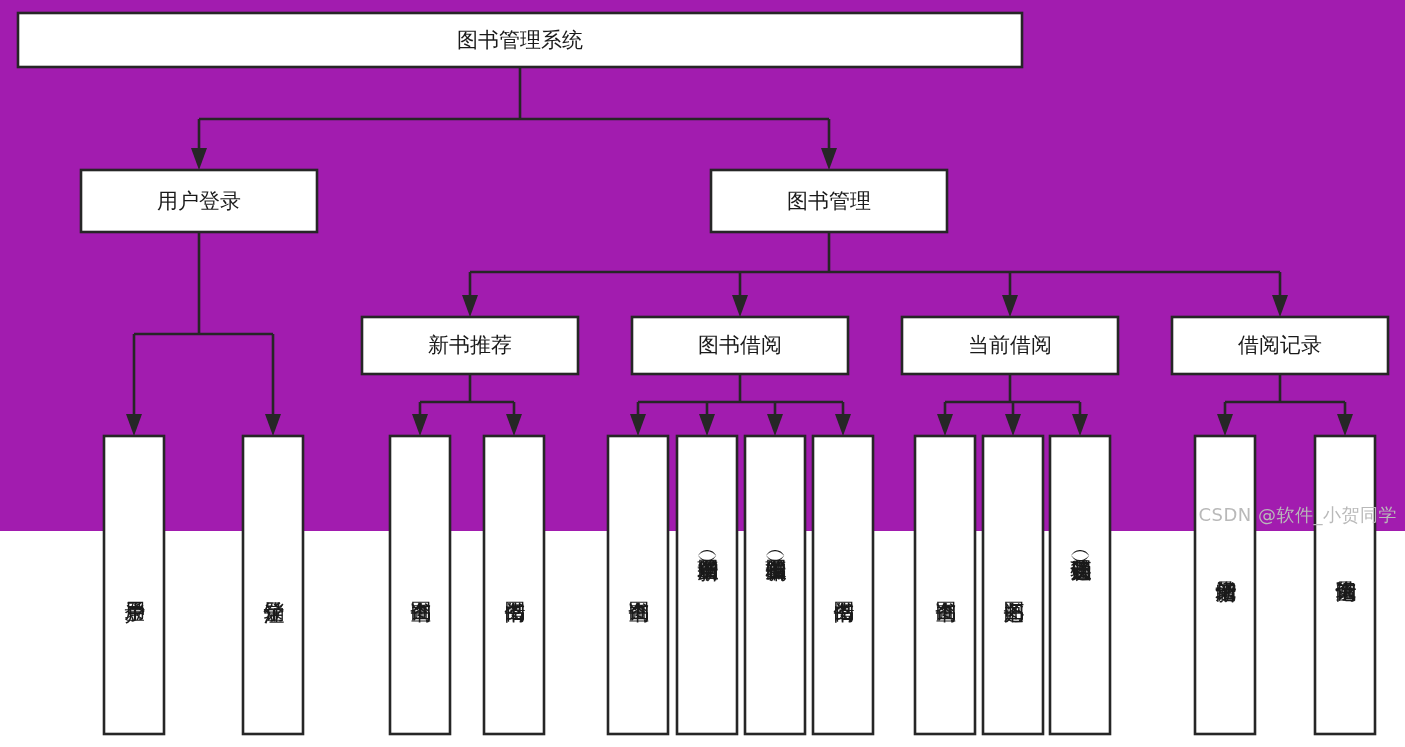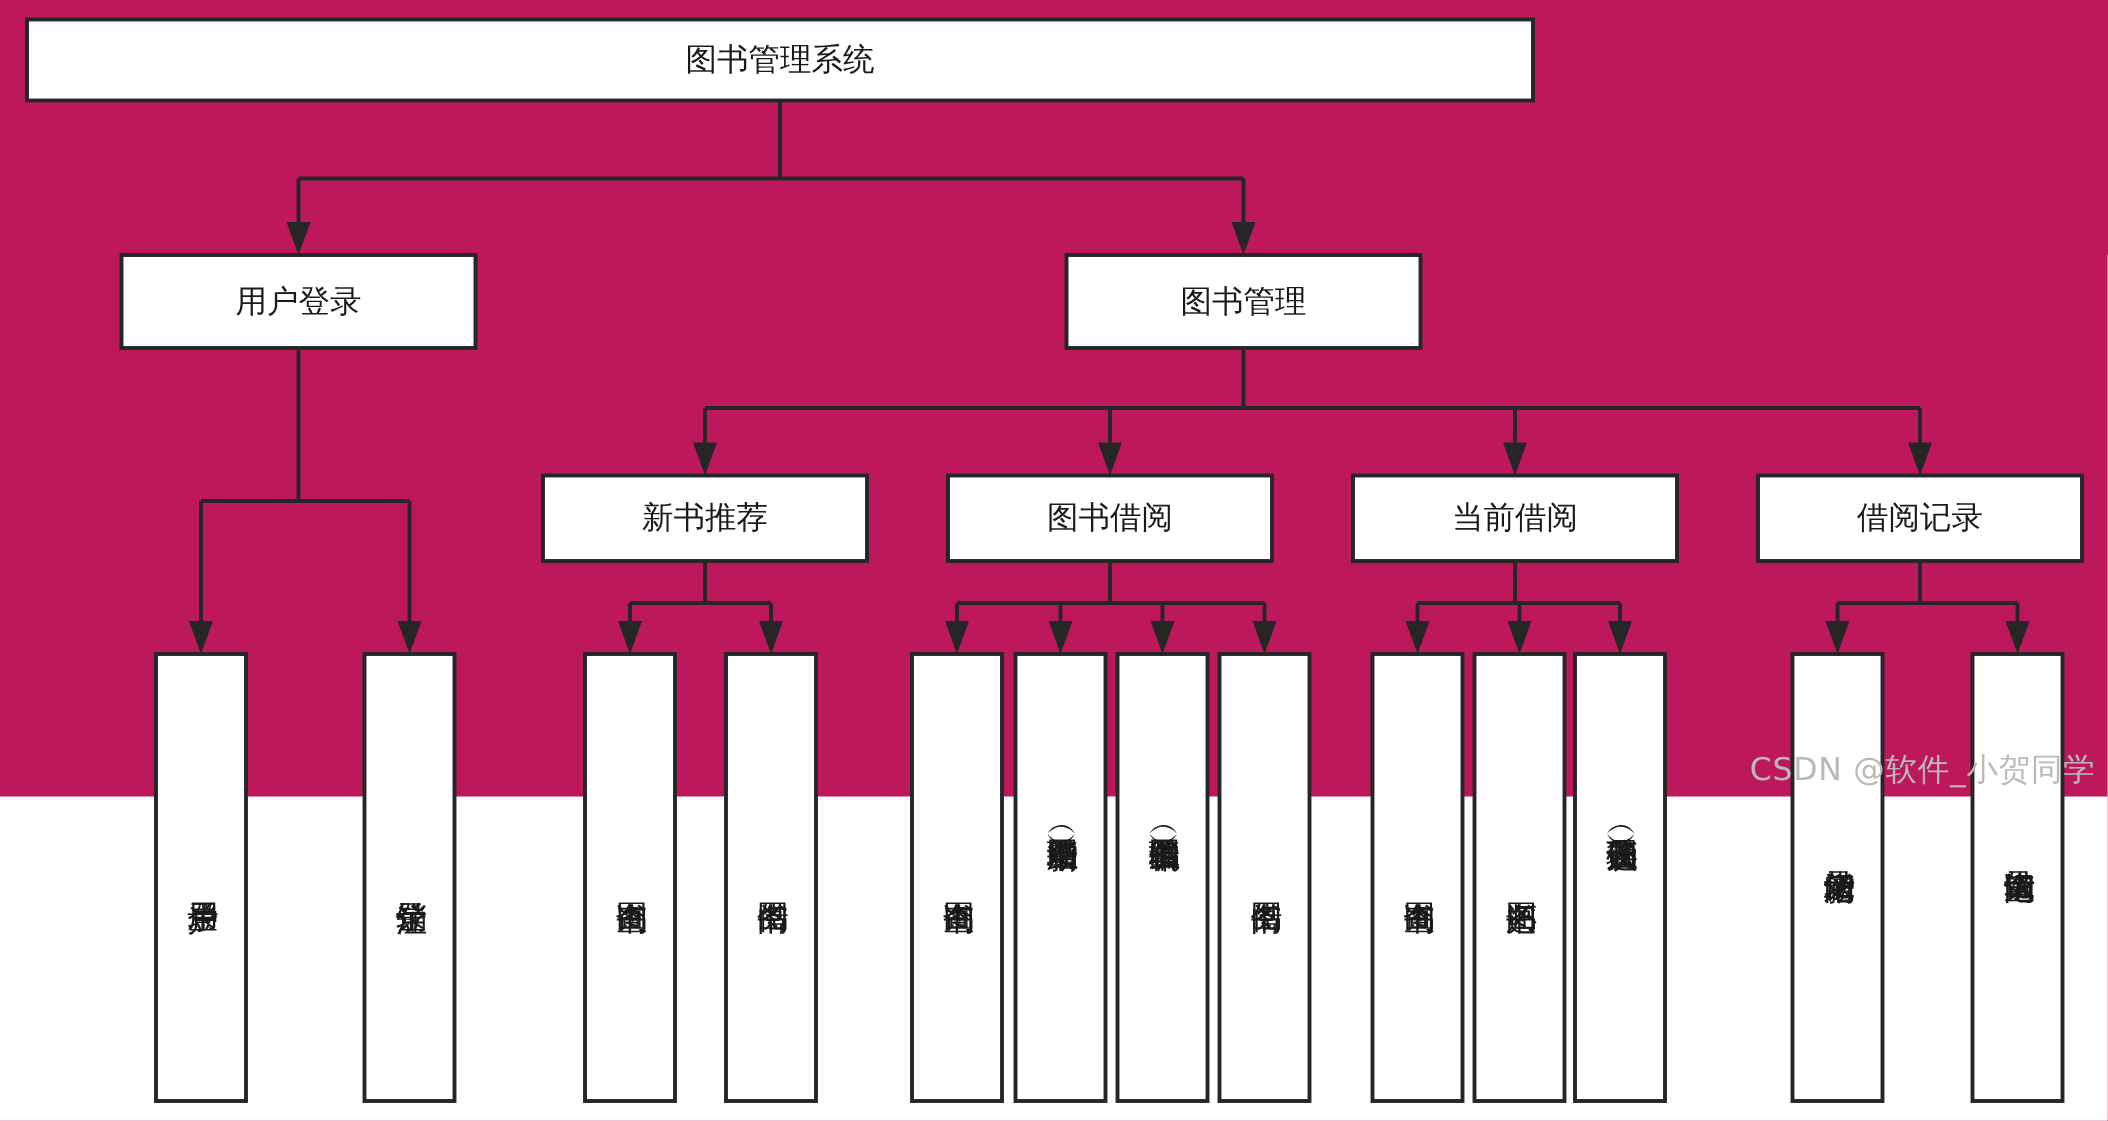--- a/index.html
+++ b/index.html
@@ -11,21 +11,21 @@
     width: 1405px;
     height: 747px;
     font-family: "DejaVu Sans", "Liberation Sans", sans-serif;
     overflow: hidden;
     position: relative;
   }
   #diagram-root {
     position: relative;
     width: 1405px;
     height: 531px;
-    background: #be185d;
+    background: #a21caf;
   }
   svg.diagram {
     position: absolute;
     left: 0;
     top: 0;
     width: 1405px;
     height: 747px;
     display: block;
   }
   .node-box {
@@ -53,21 +53,21 @@
   }
   .node-label.vertical {
     font-size: 21px;
     letter-spacing: 0px;
   }
   .watermark {
     position: absolute;
     right: 8px;
     bottom: 4px;
     font-family: "DejaVu Sans", "Liberation Sans", sans-serif;
-    font-size: 21px;
+    font-size: 18px;
     color: #b9b9b9;
     letter-spacing: 0.5px;
     user-select: none;
     pointer-events: none;
   }
 </style>
 </head>
 <body>
 
 <div id="diagram-root">

